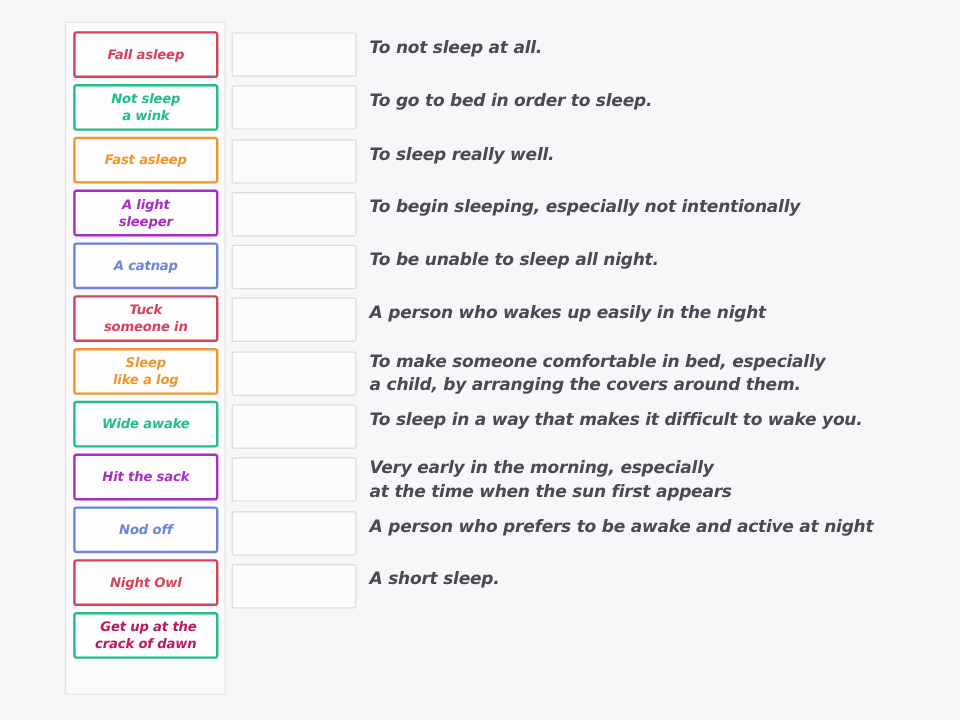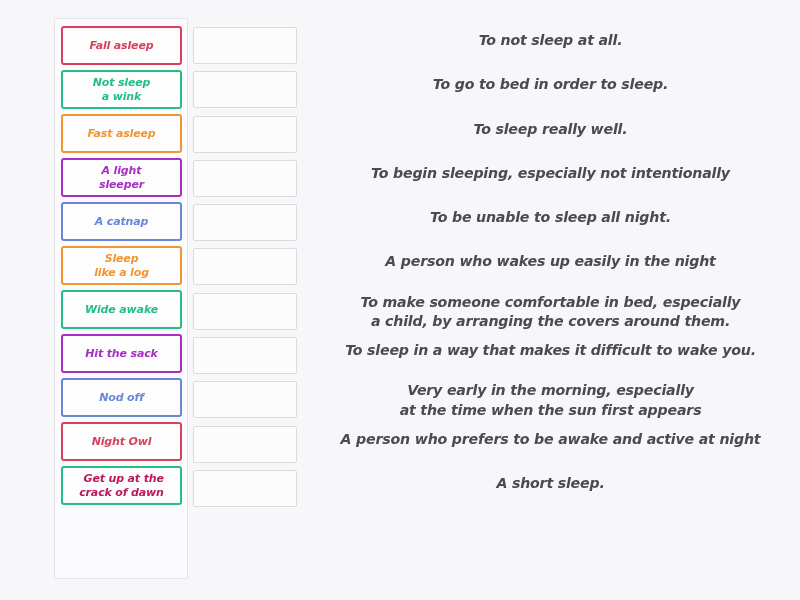--- a/index.html
+++ b/index.html
@@ -76,21 +76,20 @@
     position: absolute;
     left: 193px;
     top: 25px;
     width: 600px;
   }
 
   .row {
     display: flex;
     align-items: flex-start;
     height: 44.3px;
-    text-align: center;
   }
 
   .dropzone {
     flex: 0 0 auto;
     width: 104px;
     height: 37px;
     margin-top: 2px;
     background: #fcfcfd;
     border: 1px solid #dcdade;
     border-radius: 2px;
@@ -128,20 +127,24 @@
       <div class="tile c-orange" style="border-color: rgb(240, 150, 47);">
         <span class="tile-label" style="color: rgb(240, 150, 47);">Fast asleep</span>
       </div>
       <div class="tile c-purple" style="border-color: rgb(167, 47, 196);">
         <span class="tile-label" style="color: rgb(167, 47, 196);">A light
 sleeper</span>
       </div>
       <div class="tile c-blue" style="border-color: rgb(106, 134, 214);">
         <span class="tile-label" style="color: rgb(106, 134, 214);">A catnap</span>
       </div>
+      <div class="tile c-red" style="border-color: rgb(216, 65, 92);">
+        <span class="tile-label" style="color: rgb(216, 65, 92);">Tuck
+someone in</span>
+      </div>
       <div class="tile c-orange" style="border-color: rgb(240, 150, 47);">
         <span class="tile-label" style="color: rgb(240, 150, 47);">Sleep
 like a log</span>
       </div>
       <div class="tile c-green" style="border-color: rgb(35, 189, 134);">
         <span class="tile-label" style="color: rgb(35, 189, 134);">Wide awake</span>
       </div>
       <div class="tile c-purple" style="border-color: rgb(167, 47, 196);">
         <span class="tile-label" style="color: rgb(167, 47, 196);">Hit the sack</span>
       </div>

